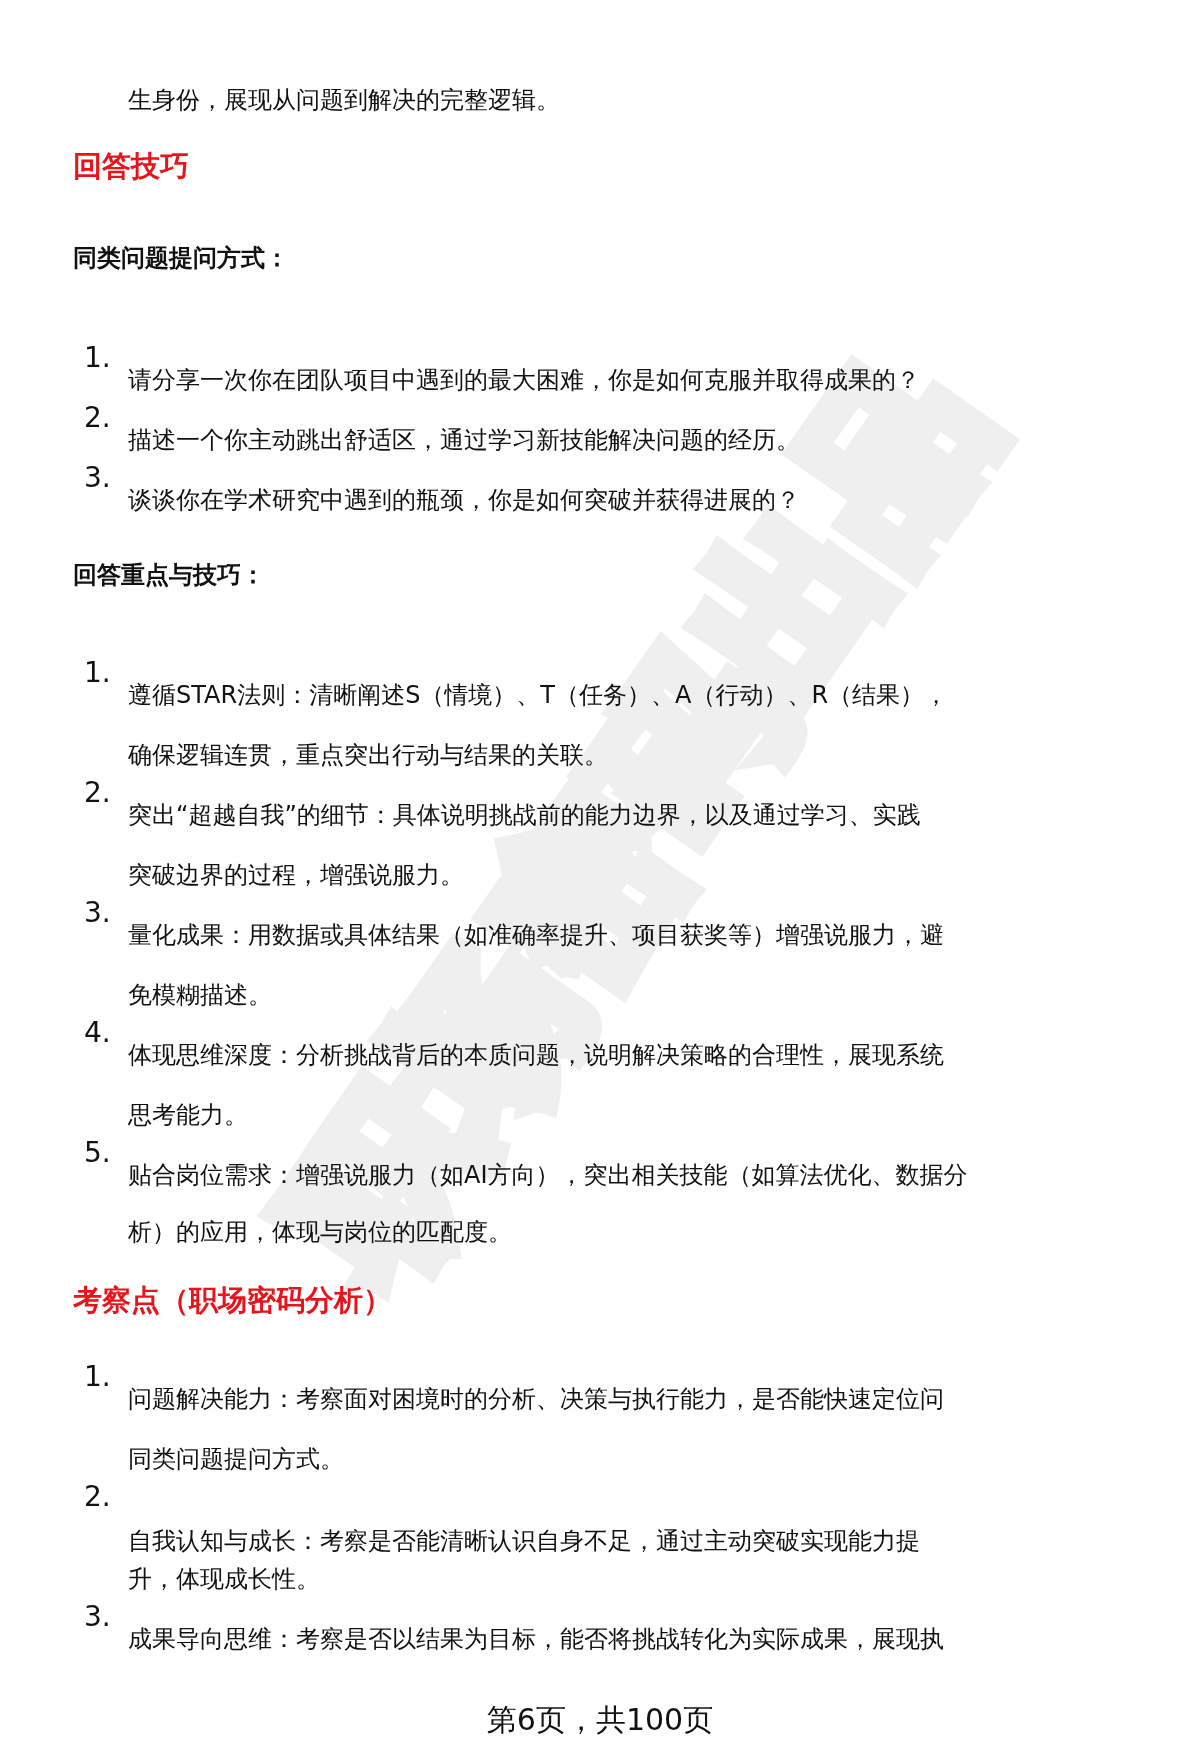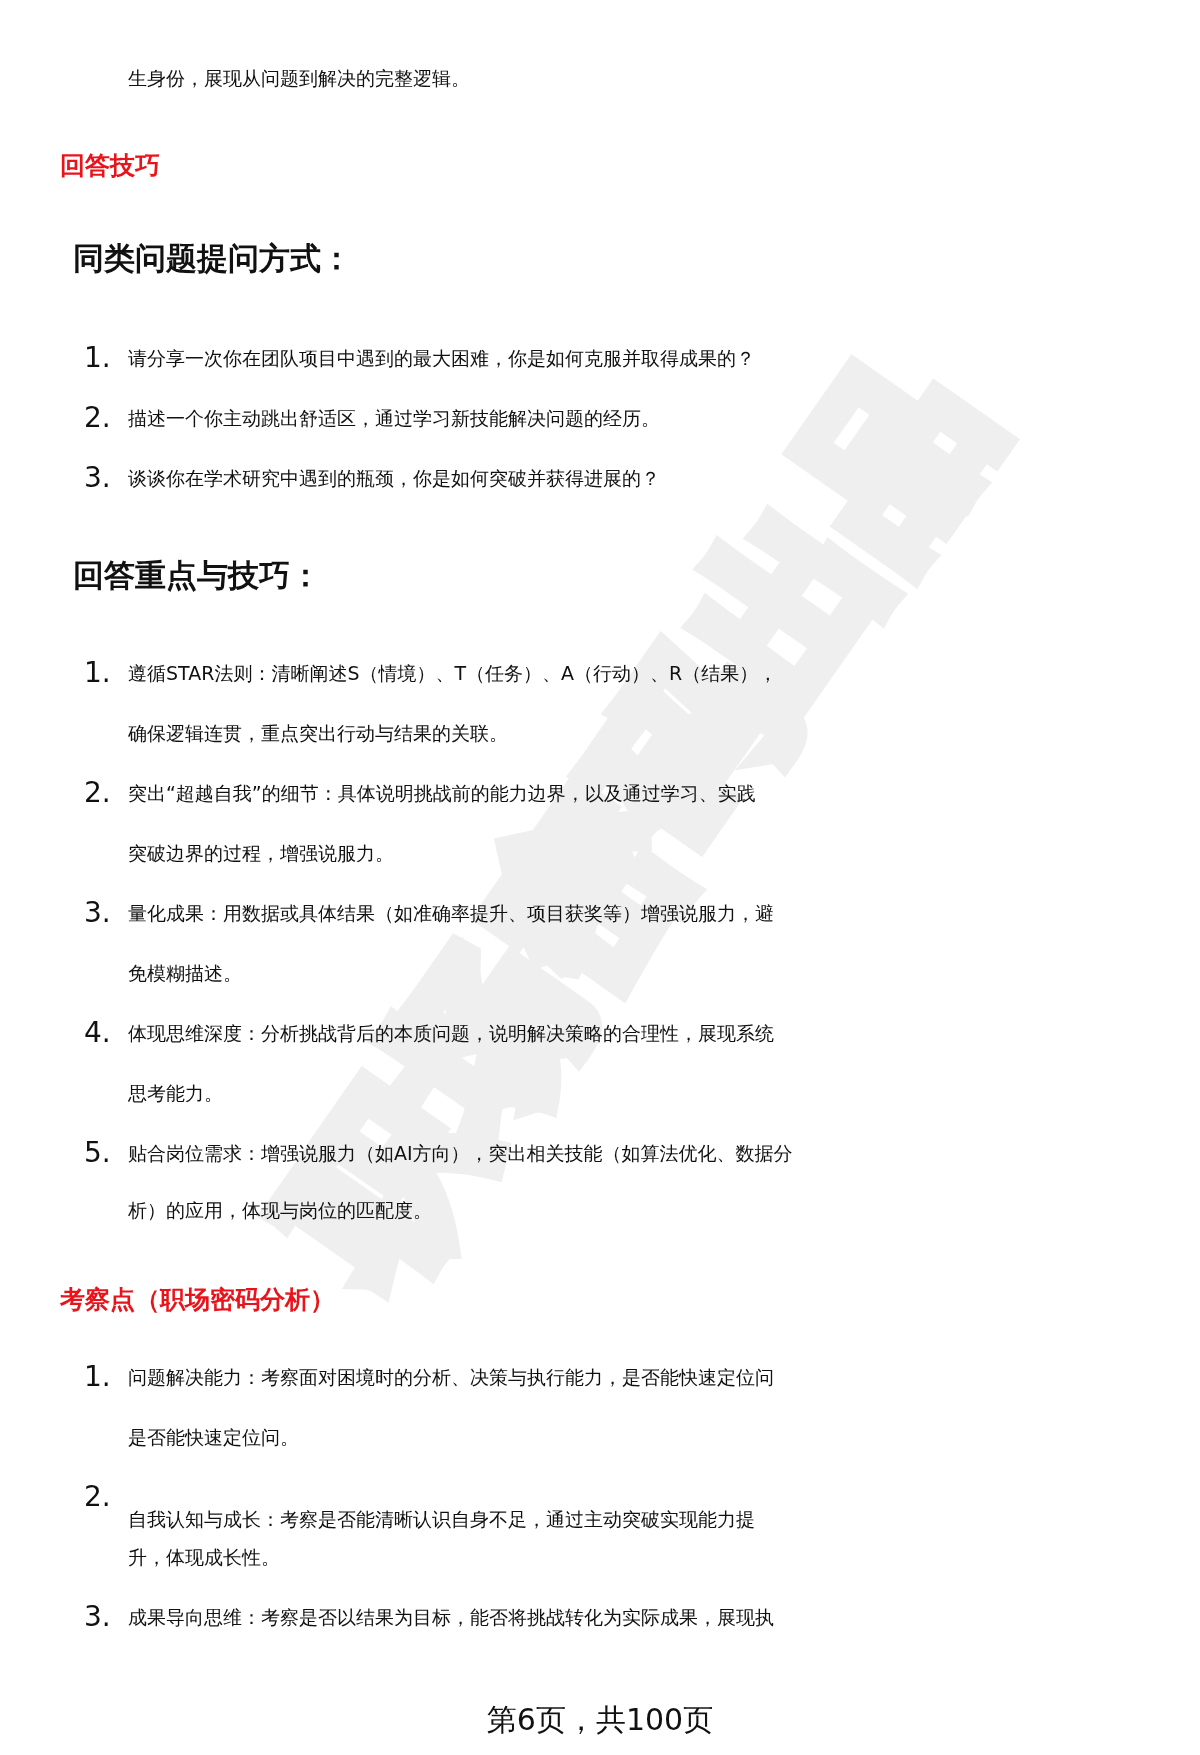--- a/index.html
+++ b/index.html
@@ -11,29 +11,30 @@
   .watermark {
     position: absolute; left: 640px; top: 820px;
     transform: translate(-50%, -50%) rotate(-55deg);
     font-size: 175px; font-weight: bold; letter-spacing: 2px;
     color: transparent;
     -webkit-text-stroke: 22px #efefef;
     white-space: nowrap; pointer-events: none; z-index: 0;
     font-family: "DejaVu Sans", sans-serif;
   }
   .line {
-    position: absolute; font-size: 19px; line-height: 36px; white-space: nowrap;
+    position: absolute; font-size: 24px; line-height: 36px; white-space: nowrap;
     z-index: 1;
+    margin-top: 22px;
   }
   .h-red {
-    position: absolute; left: 60px; font-size: 25px; font-weight: bold;
+    position: absolute; left: 73px; font-size: 29px; font-weight: bold;
     color: #e8131b; line-height: 36px; z-index: 1;
   }
   .h-black {
-    position: absolute; left: 73px; font-size: 31px; font-weight: bold;
+    position: absolute; left: 73px; font-size: 24px; font-weight: bold;
     color: #111111; line-height: 36px; z-index: 1;
   }
   .num { position: absolute; left: 84px; font-size: 28px; line-height: 36px; z-index: 1; }
   .txt { left: 128px; }
   .footer {
     position: absolute; left: 0; width: 1200px; text-align: center; top: 1700px;
     font-size: 30px; line-height: 40px; z-index: 1;
   }
 </style>
 </head>
@@ -91,21 +92,21 @@
     <span class="line txt" style="top:1192px">析）的应用，体现与岗位的匹配度。</span>
   </div>
 </div>
 
 <div class="h-red" style="top:1282px">考察点（职场密码分析）</div>
 
 <div>
   <div>
     <span class="num" style="top:1359px">1.</span>
     <span class="line txt" style="top:1359px">问题解决能力：考察面对困境时的分析、决策与执行能力，是否能快速定位问</span>
-    <span class="line txt" style="top:1419px">是否能快速定位问。</span>
+    <span class="line txt" style="top:1419px">同类问题提问方式。</span>
   </div>
   <div>
     <span class="num" style="top:1479px">2.</span>
     <span class="line txt" style="top:1501px">自我认知与成长：考察是否能清晰认识自身不足，通过主动突破实现能力提</span>
     <span class="line txt" style="top:1539px">升，体现成长性。</span>
   </div>
   <div>
     <span class="num" style="top:1599px">3.</span>
     <span class="line txt" style="top:1599px">成果导向思维：考察是否以结果为目标，能否将挑战转化为实际成果，展现执</span>
   </div>

